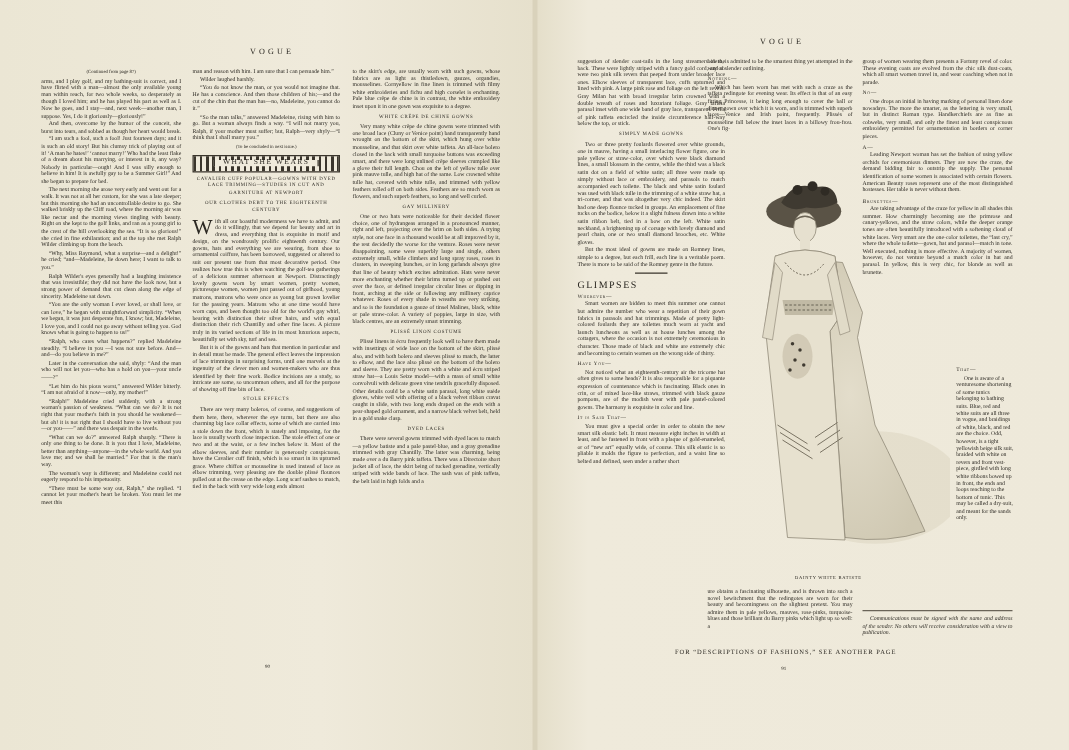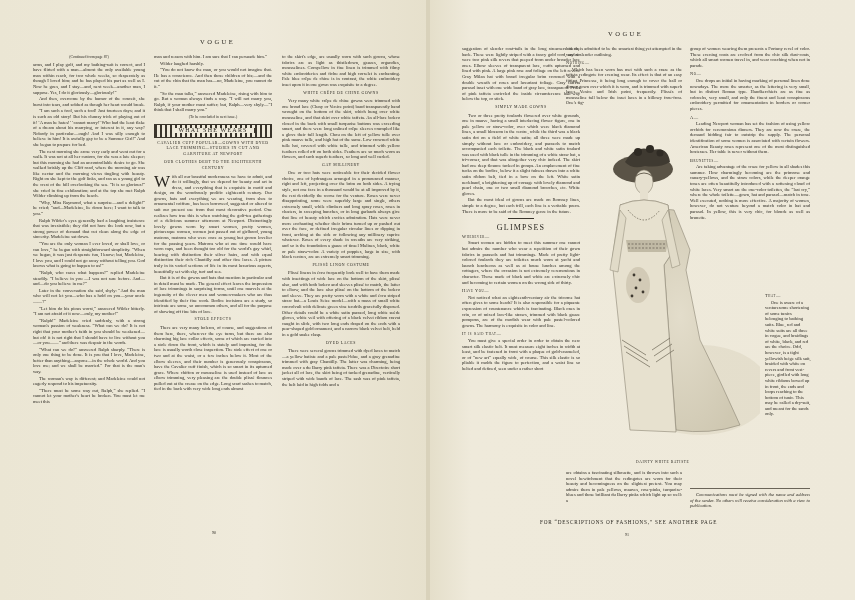--- a/index.html
+++ b/index.html
@@ -23,21 +23,21 @@
   .continued { text-align:center; font-size:3.8px; margin-bottom:1px; }
   .tbc { text-align:center; font-size:3.8px; margin:2px 0 3px; }
   .banner {
     margin:3px 0; height:12px; border:1px solid #3a352c;
     display:flex; align-items:center; justify-content:center;
     font-size:6px; letter-spacing:1.2px; position:relative;
     background:repeating-linear-gradient(90deg,#3a352c 0 2px,#efeadb 2px 5px);
   }
   .banner span { background:#efeadb; padding:0 6px; border-left:1px solid #3a352c; border-right:1px solid #3a352c; }
   .dropcap { float:left; font-size:17px; line-height:14px; margin:1px 2px 0 0; }
-  .glimpses-title { text-align:center; font-size:8px; letter-spacing:1.2px; margin:6px 0 3px; }
+  .glimpses-title { text-align:left; font-size:8px; letter-spacing:1.2px; margin:6px 0 3px; }
   .rule { width:26px; height:1px; background:#3a352c; margin:4px auto; }
   .longrule { height:1px; background:#6a6458; margin:3px 0; }
   .italic { font-style:italic; }
   .folio { position:absolute; font-size:4px; }
   .footer-line { position:absolute; font-size:5.2px; letter-spacing:0.8px; }
   .caption { position:absolute; font-size:3.6px; letter-spacing:0.6px; }
   .illustration { position:absolute; }
 </style>
 </head>
 <body>

